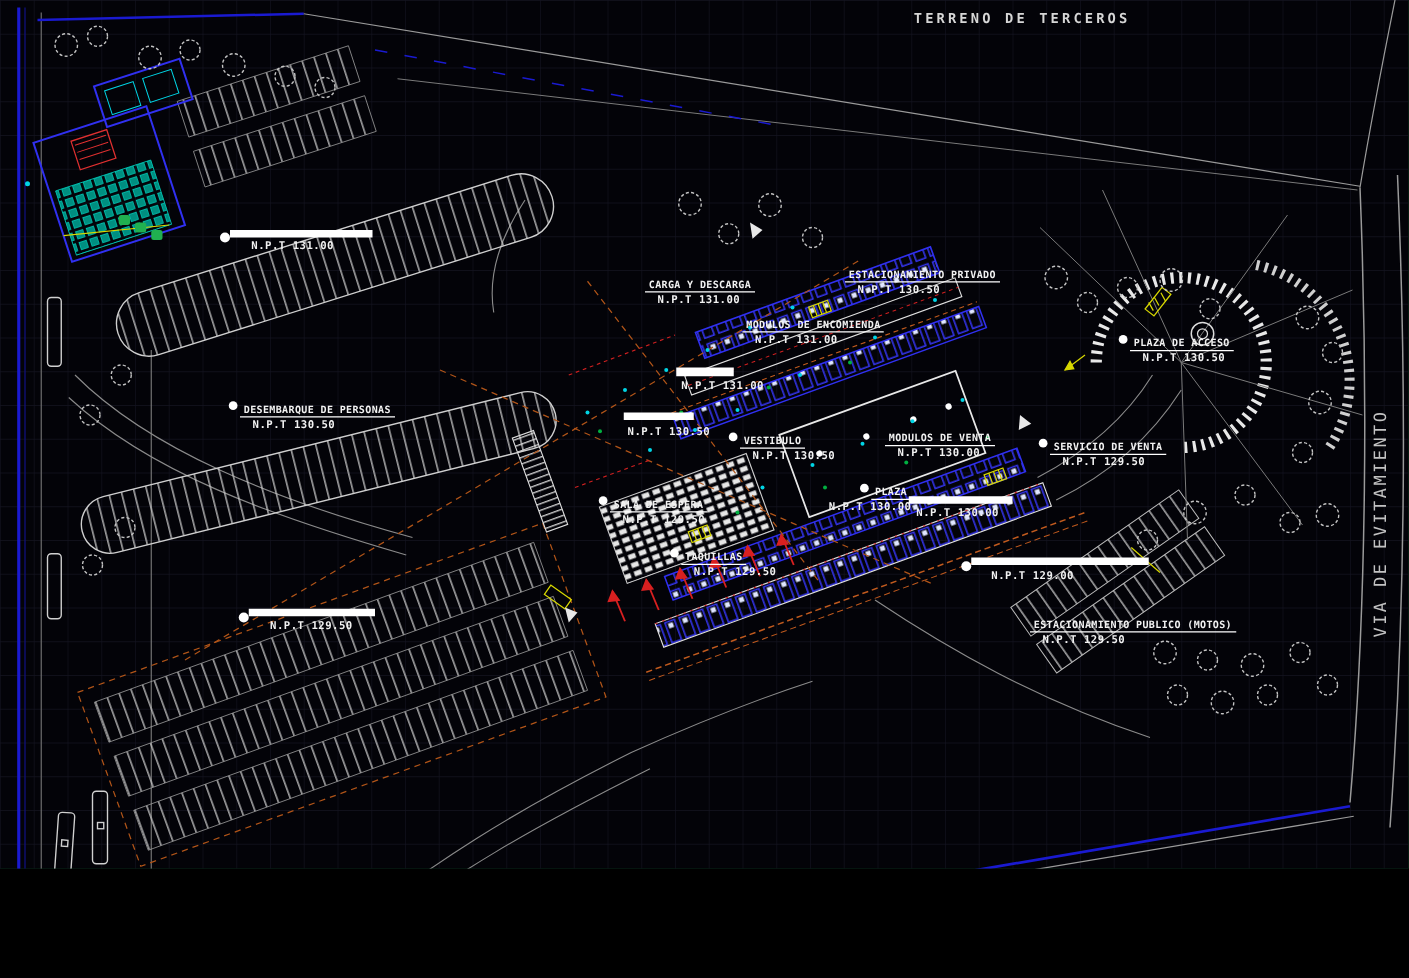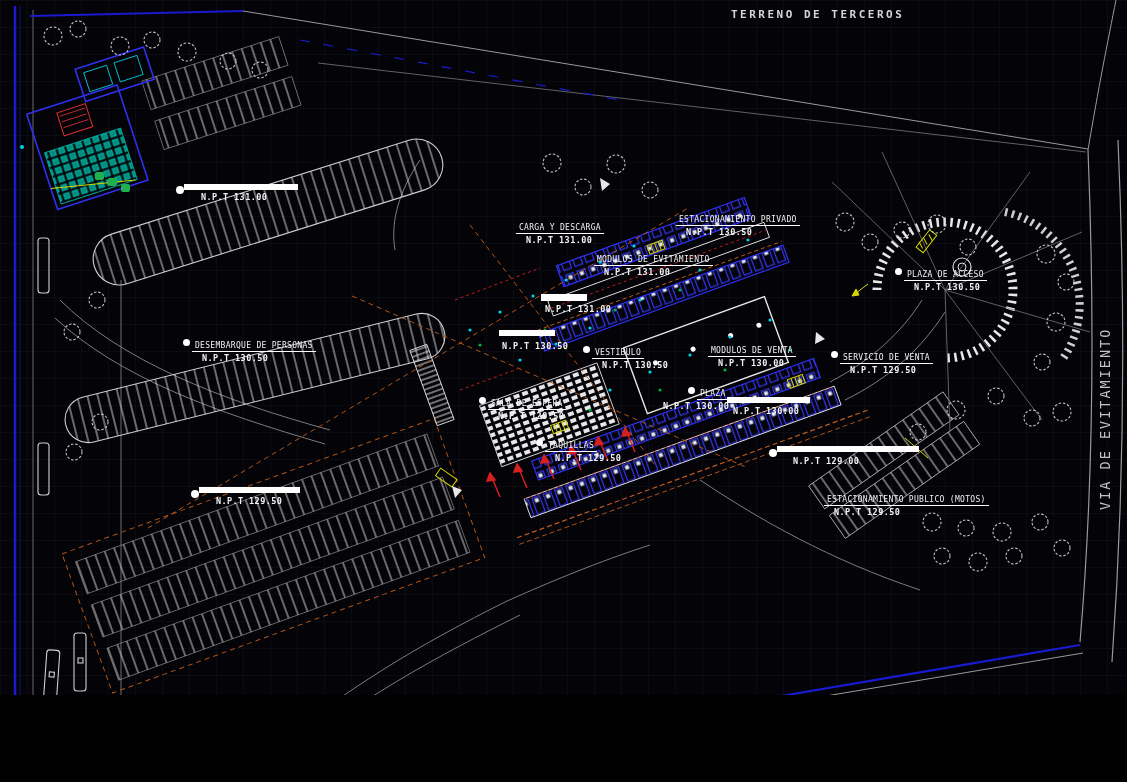--- a/index.html
+++ b/index.html
@@ -4,21 +4,21 @@
 <style>
   html,body{margin:0;padding:0;background:#000;}
   .stage{position:relative;width:1127px;height:695px;background:#14532d;overflow:hidden;
          font-family:"DejaVu Sans Mono",monospace;}
   svg{position:absolute;left:0;top:0;}
   .labels{position:absolute;left:0;top:0;width:100%;height:100%;pointer-events:none;}
   .terr{position:absolute;color:#d6d6d6;font-weight:bold;font-size:11px;letter-spacing:2.5px;white-space:nowrap;}
   .via{position:absolute;left:1097px;top:510px;transform:rotate(-90deg);transform-origin:0 0;
        color:#c2c2c2;font-size:13.5px;letter-spacing:2px;white-space:nowrap;}
   .lbl{position:absolute;color:#f2f2f2;white-space:nowrap;}
-  .lbl .t{display:inline-block;font-size:8px;font-weight:normal;letter-spacing:.3px;
+  .lbl .t{display:inline-block;font-size:8px;font-weight:bold;letter-spacing:.3px;
           border-bottom:1.6px solid #ffffff;padding:0 3px 1px 3px;text-align:center;}
   .lbl .n{font-size:8.5px;font-weight:bold;letter-spacing:.4px;margin-top:1px;margin-left:10px;}
   .lbl.dotted::before{content:"";position:absolute;left:-9px;top:6px;width:7px;height:7px;border-radius:50%;background:#fff;}
   .bar{position:absolute;height:6px;background:#ffffff;}
   .bardot{position:absolute;width:8px;height:8px;border-radius:50%;background:#ffffff;}
   .bn{position:absolute;color:#f2f2f2;font-size:8.5px;font-weight:bold;letter-spacing:.4px;white-space:nowrap;}
 </style>
 </head>
 <body>
 
@@ -319,28 +319,28 @@
 
   <div class="lbl" style="left:516px;top:215px">
     <div class="t">CARGA Y DESCARGA</div>
     <div class="n">N.P.T 131.00</div>
   </div>
   <div class="lbl" style="left:676px;top:207px">
     <div class="t">ESTACIONAMIENTO PRIVADO</div>
     <div class="n">N.P.T 130.50</div>
   </div>
   <div class="lbl" style="left:594px;top:247px">
-    <div class="t">MODULOS DE EVITAMIENTO</div>
+    <div class="t">MODULOS DE ENCOMIENDA</div>
     <div class="n">N.P.T 131.00</div>
   </div>
   <div class="lbl dotted" style="left:904px;top:262px">
     <div class="t">PLAZA DE ACCESO</div>
     <div class="n">N.P.T 130.50</div>
   </div>
-  <div class="lbl dotted" style="left:192px;top:333px">
+  <div class="lbl dotted" style="left:192px;top:315px">
     <div class="t">DESEMBARQUE DE PERSONAS</div>
     <div class="n">N.P.T 130.50</div>
   </div>
   <div class="lbl dotted" style="left:592px;top:340px">
     <div class="t">VESTIBULO</div>
     <div class="n">N.P.T 130.50</div>
   </div>
   <div class="lbl" style="left:708px;top:338px">
     <div class="t">MODULOS DE VENTA</div>
     <div class="n">N.P.T 130.00</div>

